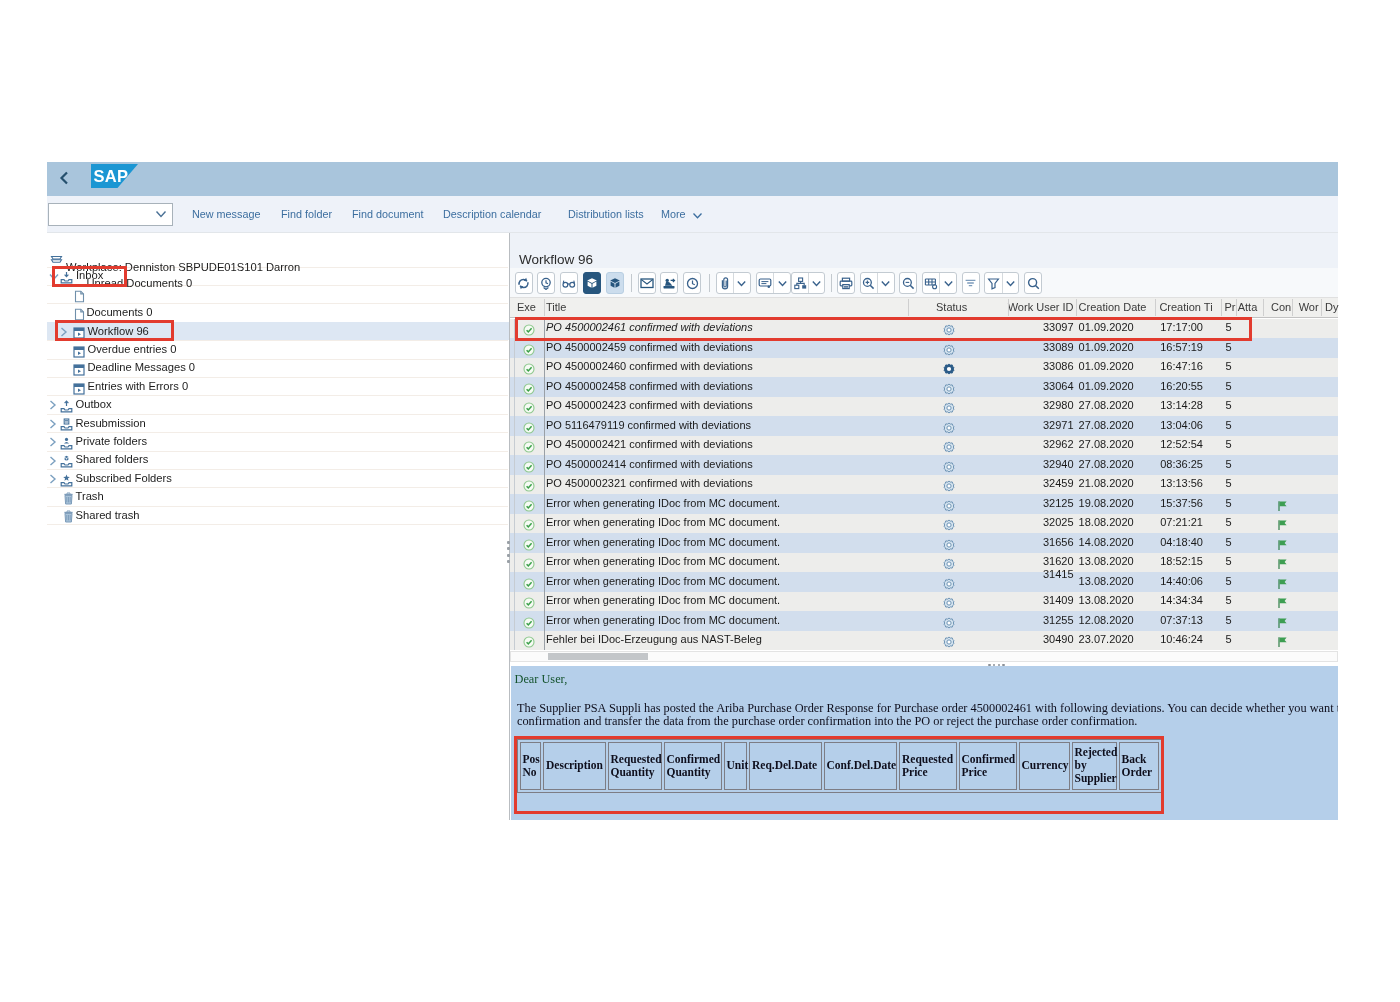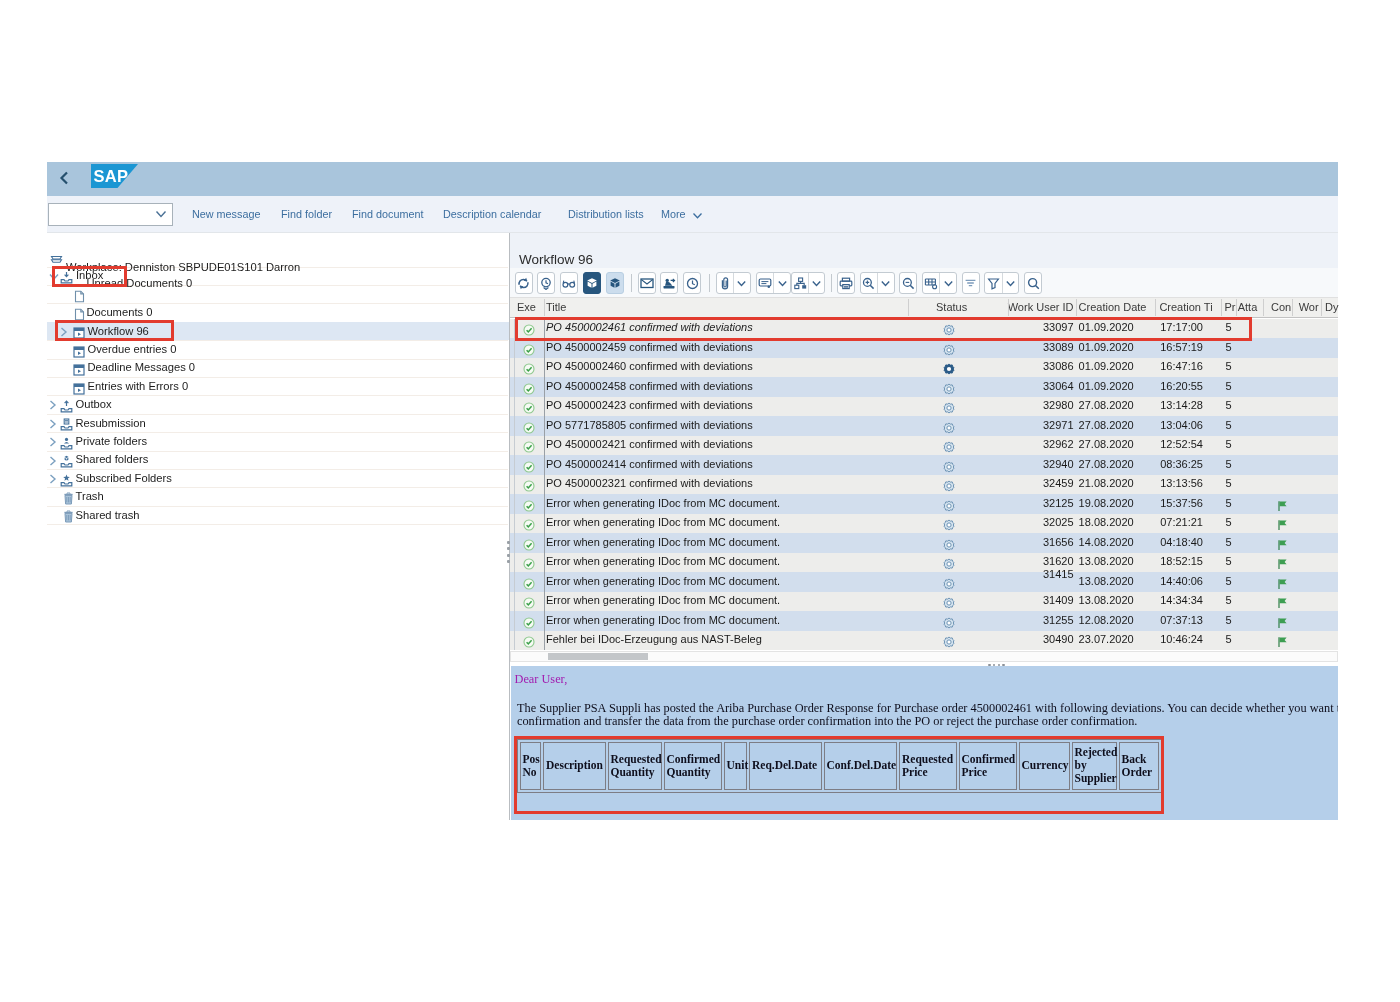--- a/index.html
+++ b/index.html
@@ -433,21 +433,21 @@
       </svg></div>
     <div class="cell" style="left:973.5px;top:399.2px;width:100px;text-align:right;">32980</div>
     <div class="cell" style="left:1078.6px;top:399.2px;">27.08.2020</div>
     <div class="cell" style="left:1103px;top:399.2px;width:100px;text-align:right;">13:14:28</div>
     <div class="cell" style="left:1222px;top:399.2px;width:13px;text-align:center;">5</div>
     <div class="a" style="left:510px;top:416px;width:827.5px;height:19.5px;background:#d2deed;"></div>
     <div class="a" style="left:523px;top:419.8px;"><svg width="12" height="12" viewBox="0 0 12 12">
         <circle cx="6" cy="6" r="5" fill="#f6fbf4" stroke="#8fc98f" stroke-width="1.1"></circle>
         <path d="M3.6 6.2 L5.3 7.9 L8.6 4.2" fill="none" stroke="#3da04b" stroke-width="1.5"></path>
       </svg></div>
-    <div class="cell" style="left:546px;top:418.8px;">PO 5771785805 confirmed with deviations</div>
+    <div class="cell" style="left:546px;top:418.8px;">PO 5116479119 confirmed with deviations</div>
     <div class="a" style="left:942.5px;top:419.8px;"><svg width="12" height="12" viewBox="0 0 12 12">
         <path d="M6 1 L7.3 2.1 L9.2 1.9 L9.9 3.6 L11 4.8 L10.2 6 L11 7.2 L9.9 8.4 L9.2 10.1 L7.3 9.9 L6 11 L4.7 9.9 L2.8 10.1 L2.1 8.4 L1 7.2 L1.8 6 L1 4.8 L2.1 3.6 L2.8 1.9 L4.7 2.1 Z" fill="#d3e2ee" stroke="#6e94b5" stroke-width="1"></path>
         <circle cx="6" cy="6" r="2.1" fill="#fff" stroke="#6e94b5" stroke-width="1"></circle>
       </svg></div>
     <div class="cell" style="left:973.5px;top:418.8px;width:100px;text-align:right;">32971</div>
     <div class="cell" style="left:1078.6px;top:418.8px;">27.08.2020</div>
     <div class="cell" style="left:1103px;top:418.8px;width:100px;text-align:right;">13:04:06</div>
     <div class="cell" style="left:1222px;top:418.8px;width:13px;text-align:center;">5</div>
     <div class="a" style="left:510px;top:435.5px;width:827.5px;height:19.5px;background:#ededeb;"></div>
     <div class="a" style="left:523px;top:439.2px;"><svg width="12" height="12" viewBox="0 0 12 12">
@@ -640,21 +640,21 @@
     <div class="redbox" style="left:514.5px;top:317px;width:737px;height:23.5px;"></div>
     <div class="a" style="left:510px;top:651px;width:827.5px;height:10.5px;background:#fbfbfb;border:1px solid #e3e3e3;box-sizing:border-box;"></div>
     <div class="a" style="left:548px;top:652.5px;width:100px;height:7.5px;background:#c3c6c9;"></div>
     <div class="a" style="left:988px;top:663.5px;width:17px;height:3px;display:flex;justify-content:space-between;">
       <div style="width:2.6px;height:2.6px;background:#8d9298;border-radius:1px;"></div>
       <div style="width:2.6px;height:2.6px;background:#8d9298;border-radius:1px;"></div>
       <div style="width:2.6px;height:2.6px;background:#8d9298;border-radius:1px;"></div>
       <div style="width:2.6px;height:2.6px;background:#8d9298;border-radius:1px;"></div>
     </div>
     <div class="a" style="left:510.5px;top:666px;width:827px;height:154px;background:#b5cfea;overflow:hidden;">
-      <div style="position:absolute;left:4px;top:6px;font-family:'Liberation Serif',serif;font-size:12.3px;color:#a21caf;">Dear User,</div>
+      <div style="position:absolute;left:4px;top:6px;font-family:'Liberation Serif',serif;font-size:12.3px;color:#14532d;">Dear User,</div>
       <div style="position:absolute;left:6.5px;top:35.5px;width:2000px;font-family:'Liberation Serif',serif;font-size:12.3px;line-height:13.9px;color:#0e0e1c;"><span style="white-space:nowrap;">The Supplier PSA Suppli has posted the Ariba Purchase Order Response for Purchase order 4500002461 with following deviations. You can decide whether you want to accept the</span><br>confirmation and transfer the data from the purchase order confirmation into the PO or reject the purchase order confirmation.</div>
     </div>
     <table class="po a" style="left:516.5px;top:738.5px;">
       <colgroup>
         <col style="width:21.5px">
         <col style="width:62.5px">
         <col style="width:54px">
         <col style="width:58px">
         <col style="width:23.5px">
         <col style="width:72.5px">

